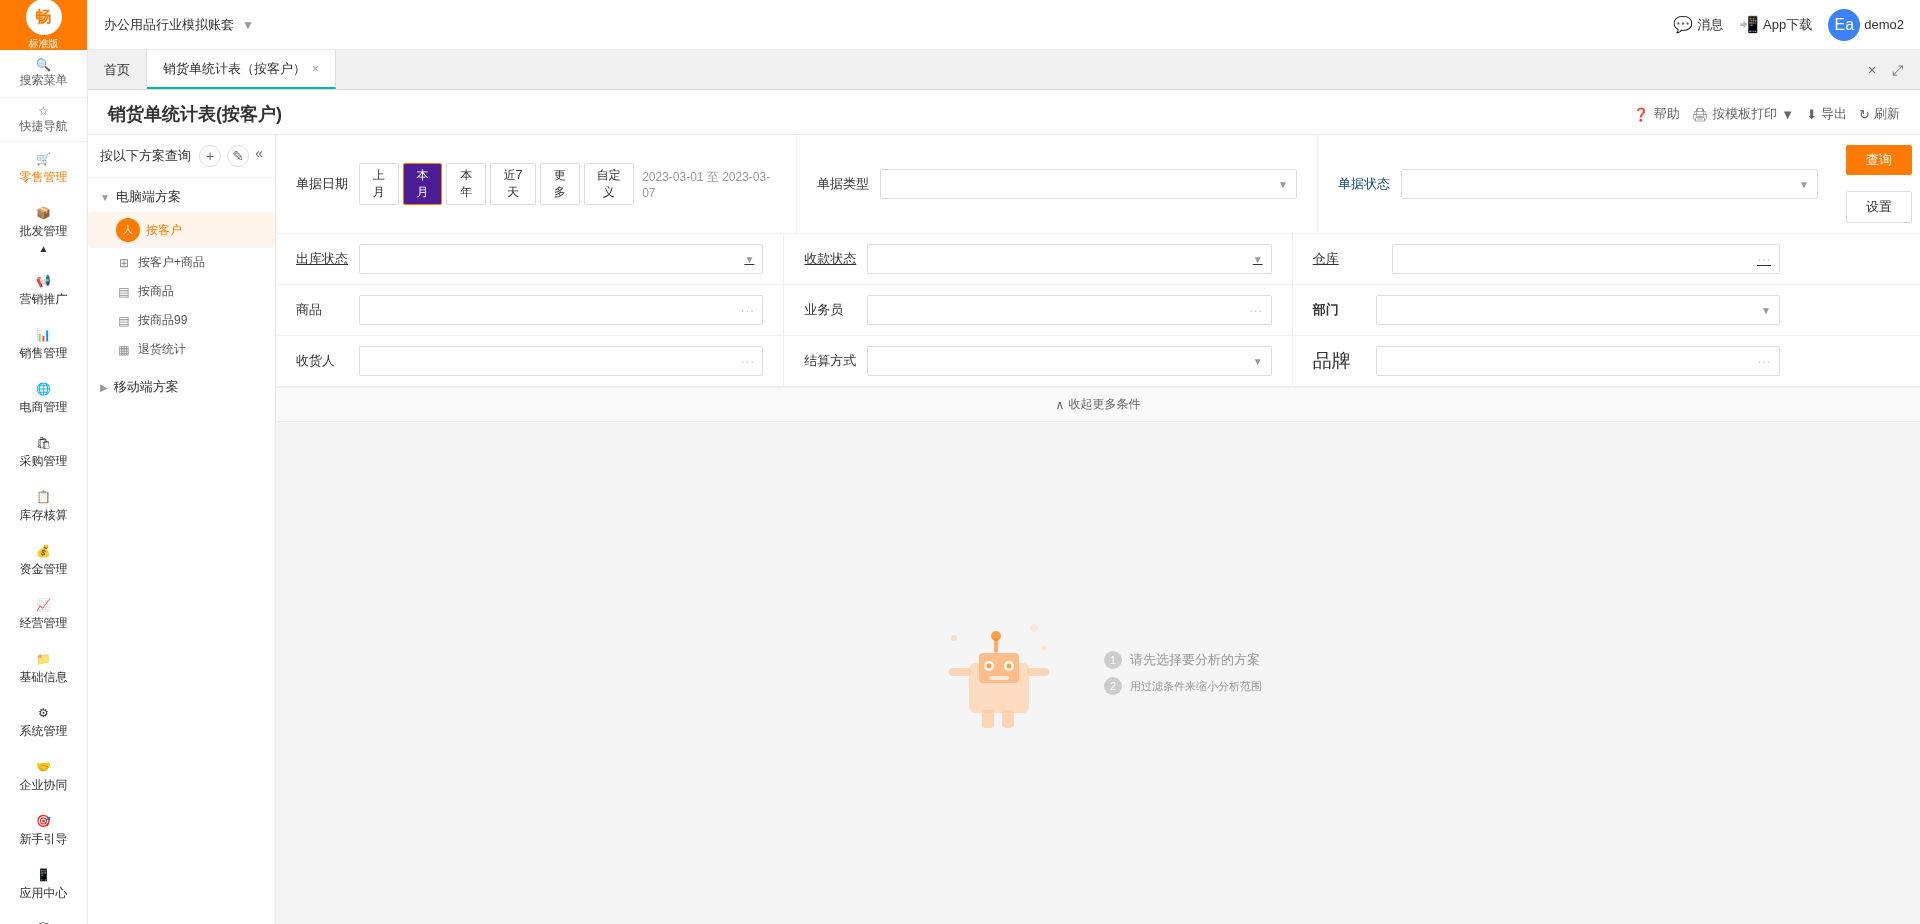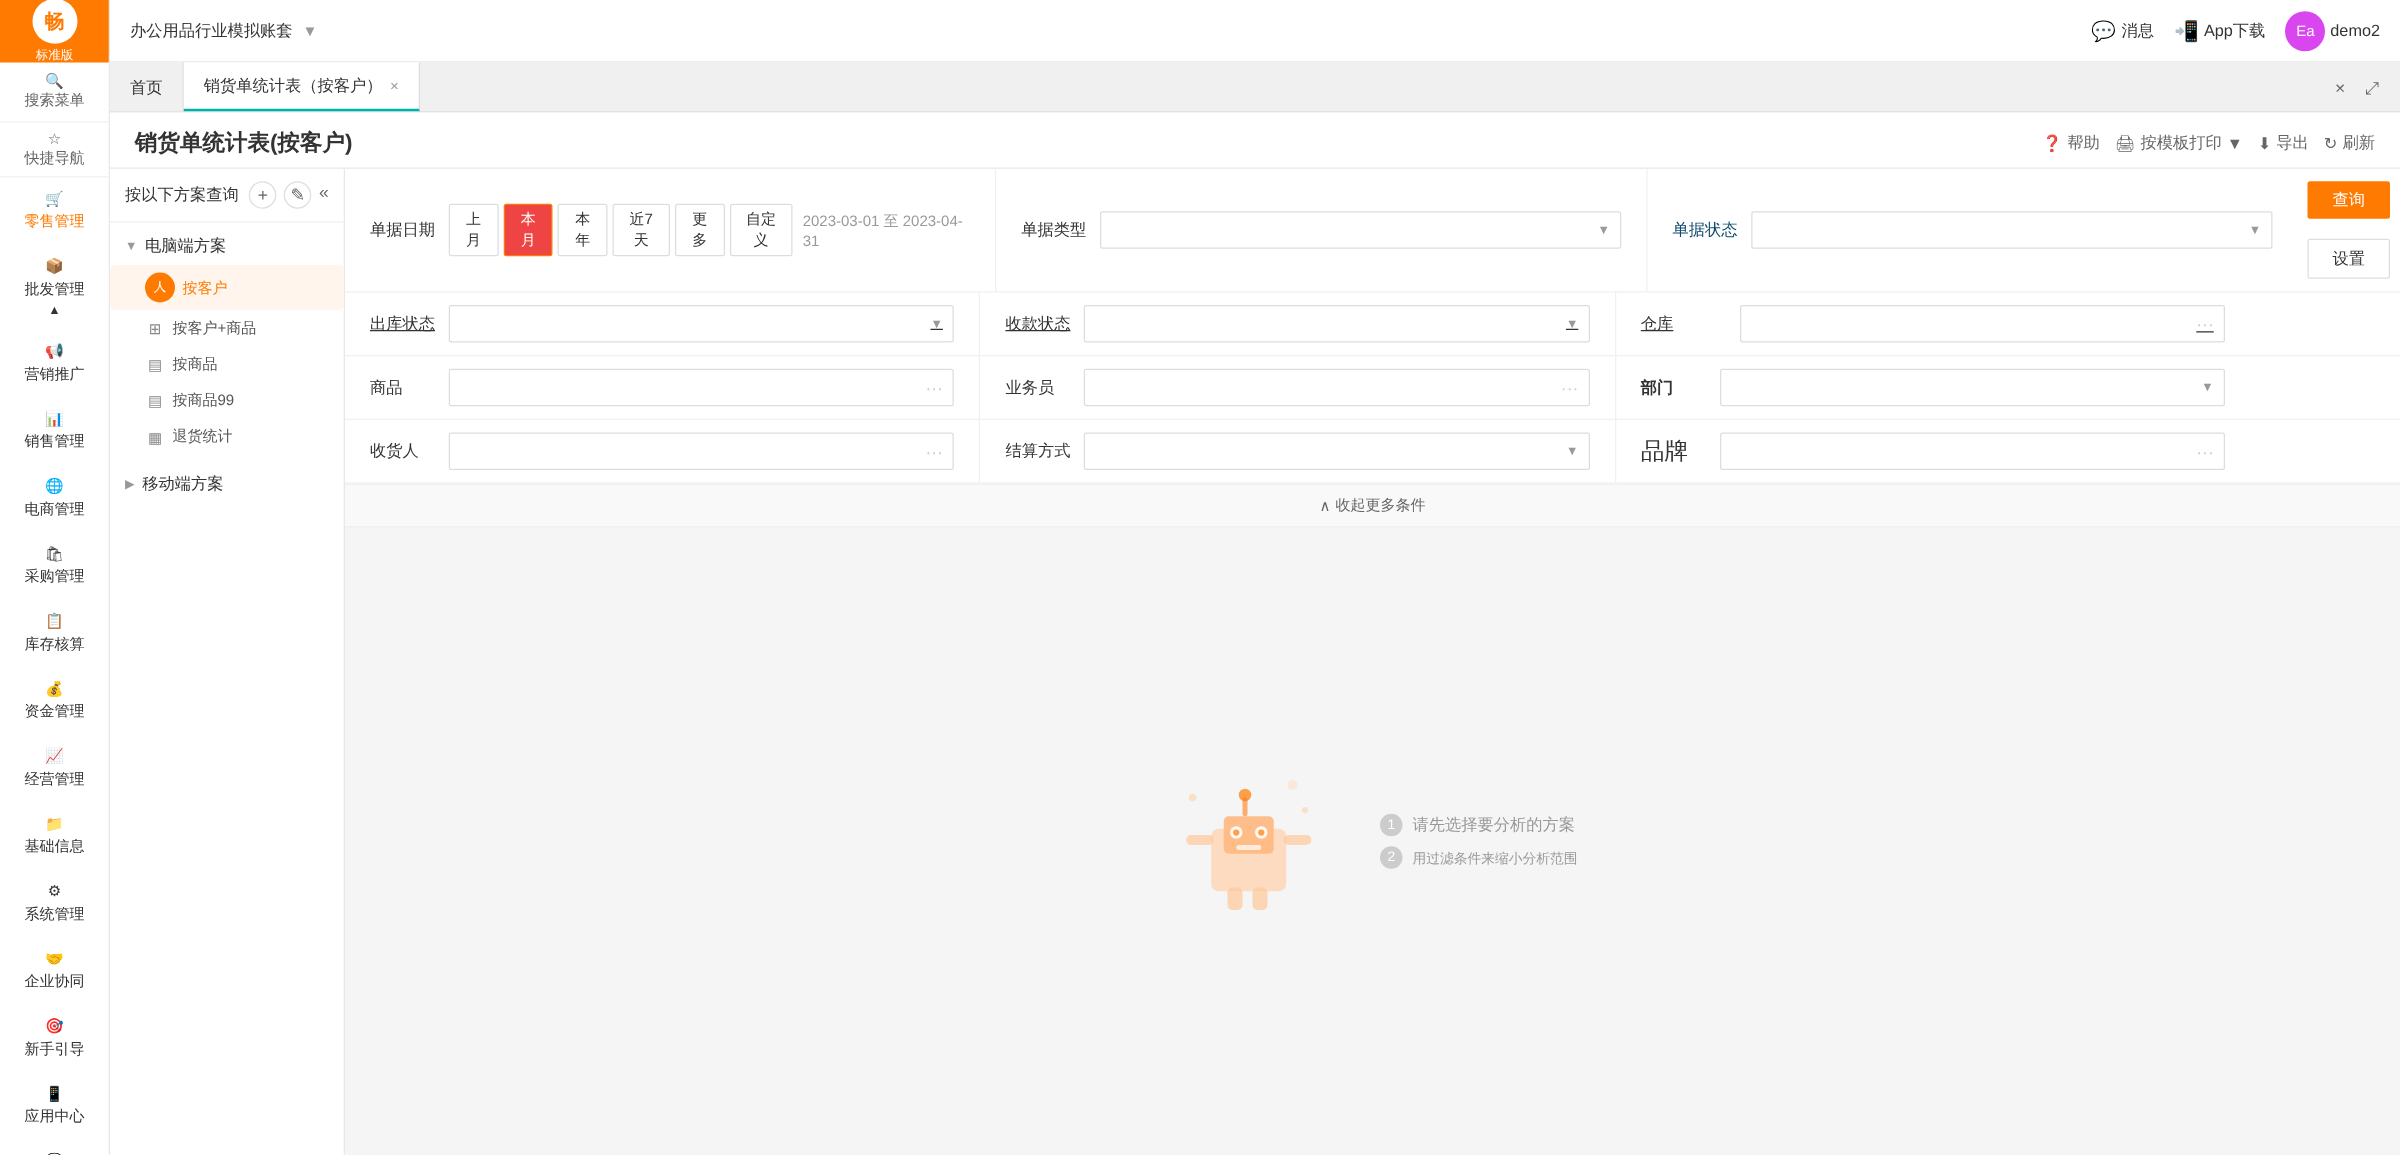--- a/index.html
+++ b/index.html
@@ -21,21 +21,21 @@
     .main { flex: 1; display: flex; flex-direction: column; height: 924px; overflow: hidden; }
 
     
     .topbar { height: 50px; background: #fff; display: flex; align-items: center; justify-content: space-between; padding: 0 16px; border-bottom: 1px solid #e8e8e8; flex-shrink: 0; }
     .topbar-left { display: flex; align-items: center; gap: 8px; }
     .topbar-title { font-size: 13px; color: #333; }
     .topbar-arrow { color: #999; font-size: 12px; cursor: pointer; }
     .topbar-right { display: flex; align-items: center; gap: 16px; }
     .topbar-right-item { display: flex; align-items: center; gap: 4px; font-size: 13px; color: #333; cursor: pointer; }
     .topbar-right-item .icon { font-size: 16px; color: #666; }
-    .user-avatar { width: 32px; height: 32px; border-radius: 50%; background: #d946ef; display: flex; align-items: center; justify-content: center; color: #fff; font-size: 12px; }
+    .user-avatar { width: 32px; height: 32px; border-radius: 50%; background: #3b82f6; display: flex; align-items: center; justify-content: center; color: #fff; font-size: 16px; }
 
     
     .tabbar { height: 40px; background: #f0f0f0; display: flex; align-items: stretch; flex-shrink: 0; border-bottom: 1px solid #ddd; }
     .tab { display: flex; align-items: center; padding: 0 16px; gap: 6px; cursor: pointer; font-size: 13px; color: #333; border-right: 1px solid #ddd; background: #f0f0f0; }
     .tab.active { background: #fff; color: #333; border-bottom: 2px solid #00b4aa; }
     .tab.home { color: #333; }
     .tab-close { color: #999; font-size: 12px; cursor: pointer; }
     .window-controls { margin-left: auto; display: flex; align-items: center; gap: 8px; padding: 0 12px; }
     .win-btn { width: 16px; height: 16px; cursor: pointer; color: #666; font-size: 14px; }
 
@@ -59,21 +59,21 @@
     .left-panel-icon { width: 22px; height: 22px; display: flex; align-items: center; justify-content: center; border-radius: 50%; cursor: pointer; color: #666; font-size: 14px; border: 1px solid #ddd; }
     .collapse-icon { cursor: pointer; color: #666; font-size: 14px; }
 
     .scheme-group { padding: 4px 0; }
     .scheme-group-header { padding: 6px 12px; display: flex; align-items: center; gap: 6px; cursor: pointer; color: #333; font-size: 13px; }
     .scheme-item { padding: 6px 12px 6px 28px; display: flex; align-items: center; gap: 6px; cursor: pointer; font-size: 12px; color: #555; border-radius: 4px; }
     .scheme-item.active { color: #ff7a00; background: #fff5ec; }
     .scheme-item-icon { width: 24px; height: 24px; border-radius: 50%; background: #ff7a00; display: flex; align-items: center; justify-content: center; color: #fff; font-size: 11px; }
     .scheme-item-icon-small { width: 16px; height: 16px; display: flex; align-items: center; justify-content: center; color: #888; font-size: 12px; }
     .date-btn { padding: 3px 8px; font-size: 12px; border: 1px solid #ddd; border-radius: 2px; cursor: pointer; color: #333; background: #fff; }
-    .date-btn.active { background: #ef4444; color: #fff; border-color: #ff7a00; }
+    .date-btn.active { background: #4c1d95; color: #fff; border-color: #ff7a00; }
 
     .filter-select { flex: 1; height: 30px; border: 1px solid #ddd; border-radius: 2px; padding: 0 8px; display: flex; align-items: center; justify-content: space-between; cursor: pointer; background: #fff; font-size: 12px; color: #999; }
     .filter-select .select-arrow { color: #999; font-size: 10px; }
     .filter-input { flex: 1; height: 30px; border: 1px solid #ddd; border-radius: 2px; padding: 0 8px; display: flex; align-items: center; justify-content: flex-end; cursor: pointer; background: #fff; font-size: 12px; color: #aaa; }
 
     .collapse-more { display: flex; align-items: center; justify-content: center; padding: 8px; color: #666; cursor: pointer; font-size: 12px; gap: 4px; background: #f9f9f9; border-top: 1px solid #f0f0f0; }
     .btn-query { background: #ff7a00; color: #fff; border: none; border-radius: 2px; padding: 6px 20px; font-size: 13px; cursor: pointer; }
     .btn-settings { background: #fff; color: #333; border: 1px solid #ddd; border-radius: 2px; padding: 6px 16px; font-size: 13px; cursor: pointer; }
 
     .right-section { display: flex; flex-direction: column; flex: 1; overflow: hidden; }
@@ -290,21 +290,21 @@
             <div style="flex:1; padding:10px 20px; display:flex; align-items:center; gap:8px; border-right:1px solid #f0f0f0;">
               <span style="color:#333;font-size:13px;min-width:55px;flex-shrink:0;">单据日期</span>
               <div style="display:flex; align-items:center; gap:4px;">
                 <button class="date-btn">上月</button>
                 <button class="date-btn active">本月</button>
                 <button class="date-btn">本年</button>
                 <button class="date-btn">近7天</button>
                 <button class="date-btn">更多</button>
                 <button class="date-btn">自定义</button>
               </div>
-              <span style="color:#999;font-size:12px;">2023-03-01 至 2023-04-31</span>
+              <span style="color:#999;font-size:12px;">2023-03-01 至 2023-03-07</span>
             </div>
             <div style="flex:1; padding:10px 20px; display:flex; align-items:center; gap:8px; border-right:1px solid #f0f0f0;">
               <span style="color:#333;font-size:13px;min-width:55px;flex-shrink:0;">单据类型</span>
               <div class="filter-select">
                 <span></span>
                 <span class="select-arrow">▼</span>
               </div>
             </div>
             <div style="flex:1; padding:10px 20px; display:flex; align-items:center; gap:8px;">
               <span style="color:#0c4a6e;font-size:13px;min-width:55px;flex-shrink:0;">单据状态</span>

